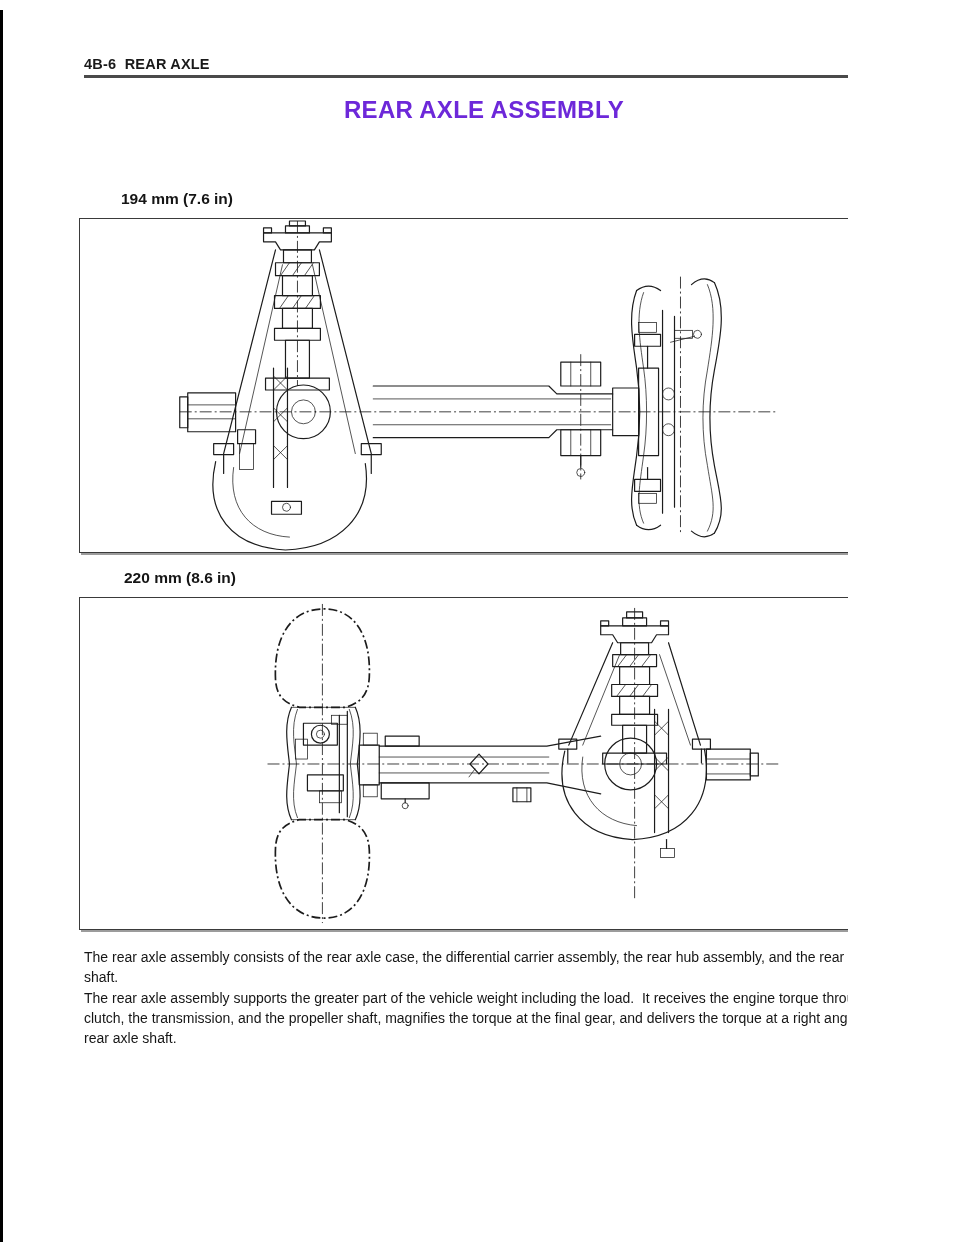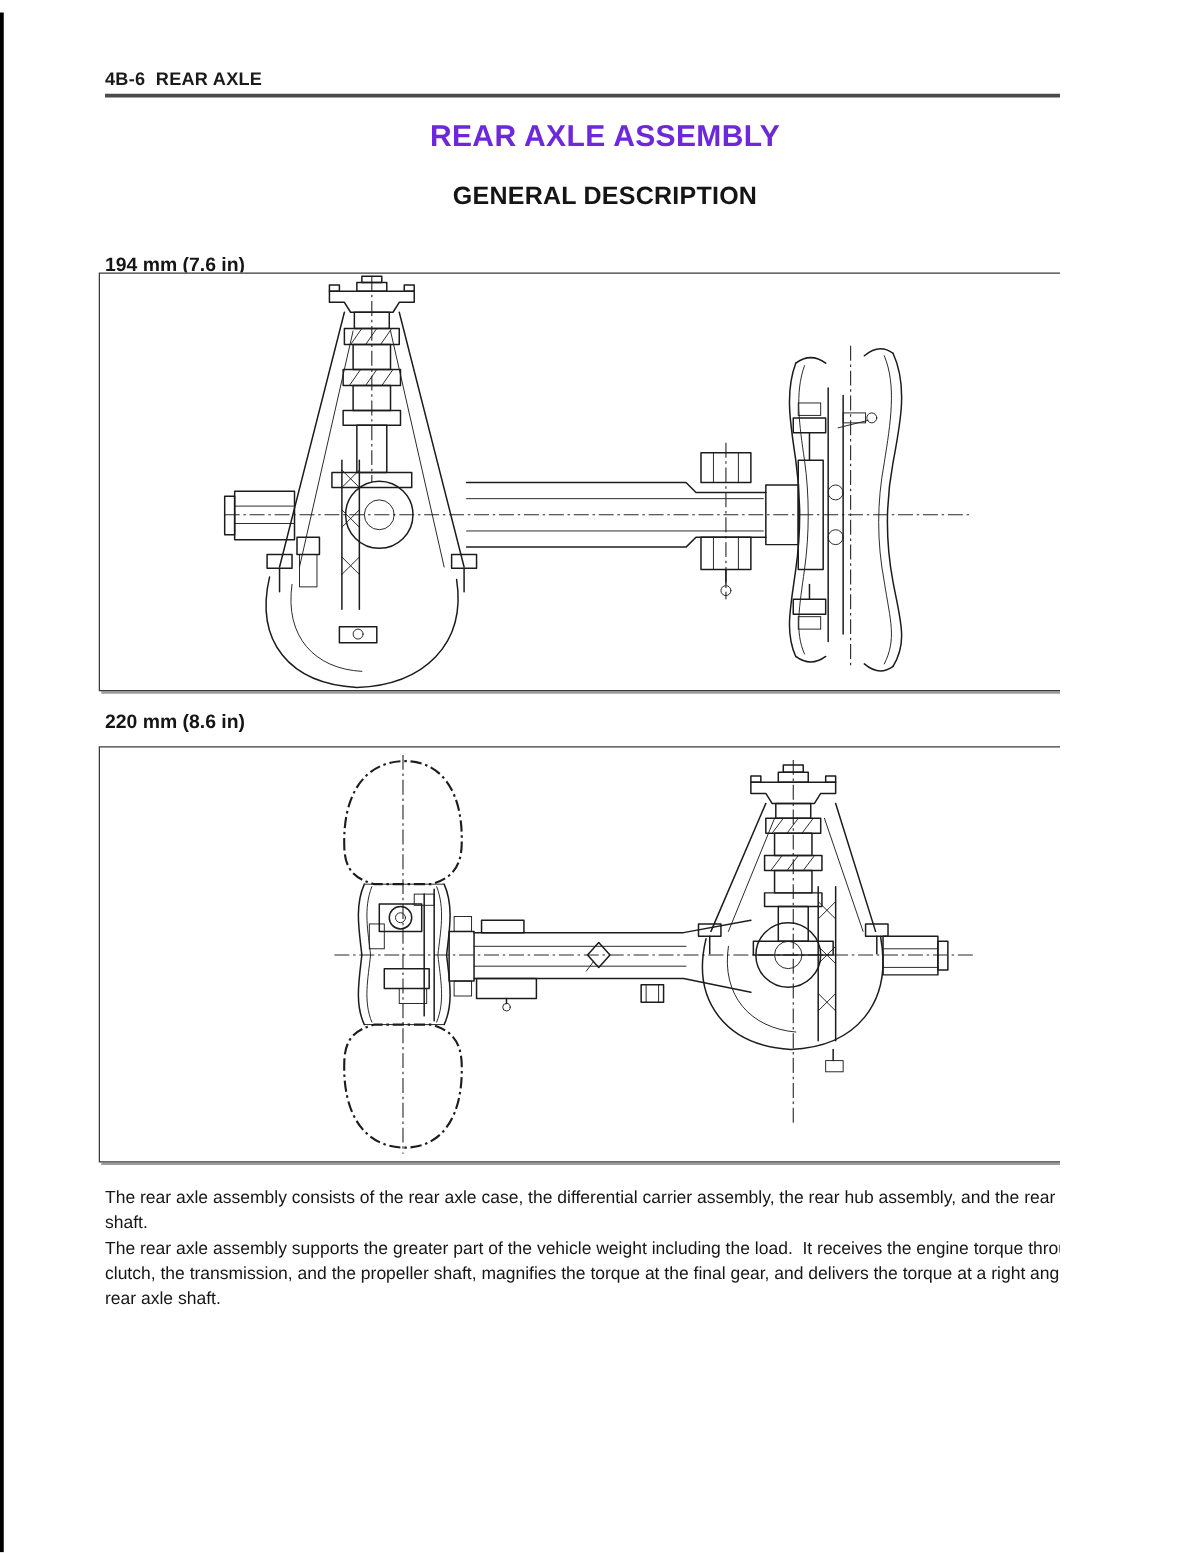--- a/index.html
+++ b/index.html
@@ -55,22 +55,22 @@
     letter-spacing: 0.2px;
     color: #151515;
   }
   .fig-label {
     position: absolute;
     left: 84px;
     font-size: 15.5px;
     font-weight: bold;
     color: #151515;
   }
-  .fig-label-1 { top: 204px; }
-  .fig-label-2 { top: 569px; }
+  .fig-label-1 { top: 190px; margin-left: 37px; }
+  .fig-label-2 { top: 569px; margin-left: 40px; }
   .fig-box {
     position: absolute;
     left: 79px;
     width: 800px;
     border: 1.5px solid #3a3a3a;
     box-shadow: 2px 2px 0 #9c9c9c;
     background: #ffffff;
   }
   .fig-box-1 { top: 218px; height: 335px; }
   .fig-box-2 { top: 597px; height: 333px; }
@@ -102,21 +102,20 @@
 <body>
 
 <div class="page">
 
   <div class="left-bar"></div>
 
   <div class="running-header">4B-6  REAR AXLE</div>
   <div class="header-rule"></div>
 
   <div class="doc-title">REAR AXLE ASSEMBLY</div>
-  <div class="doc-subtitle">GENERAL DESCRIPTION</div>
 
   <div class="fig-label fig-label-1">194 mm (7.6 in)</div>
 
   <div class="fig-box fig-box-1">
     <svg viewBox="0 0 800 335" preserveAspectRatio="none">
 
       <path class="cl" d="M100 194 H700"></path>
 
       <g>
         <path class="cl" d="M218 2 V168"></path>

